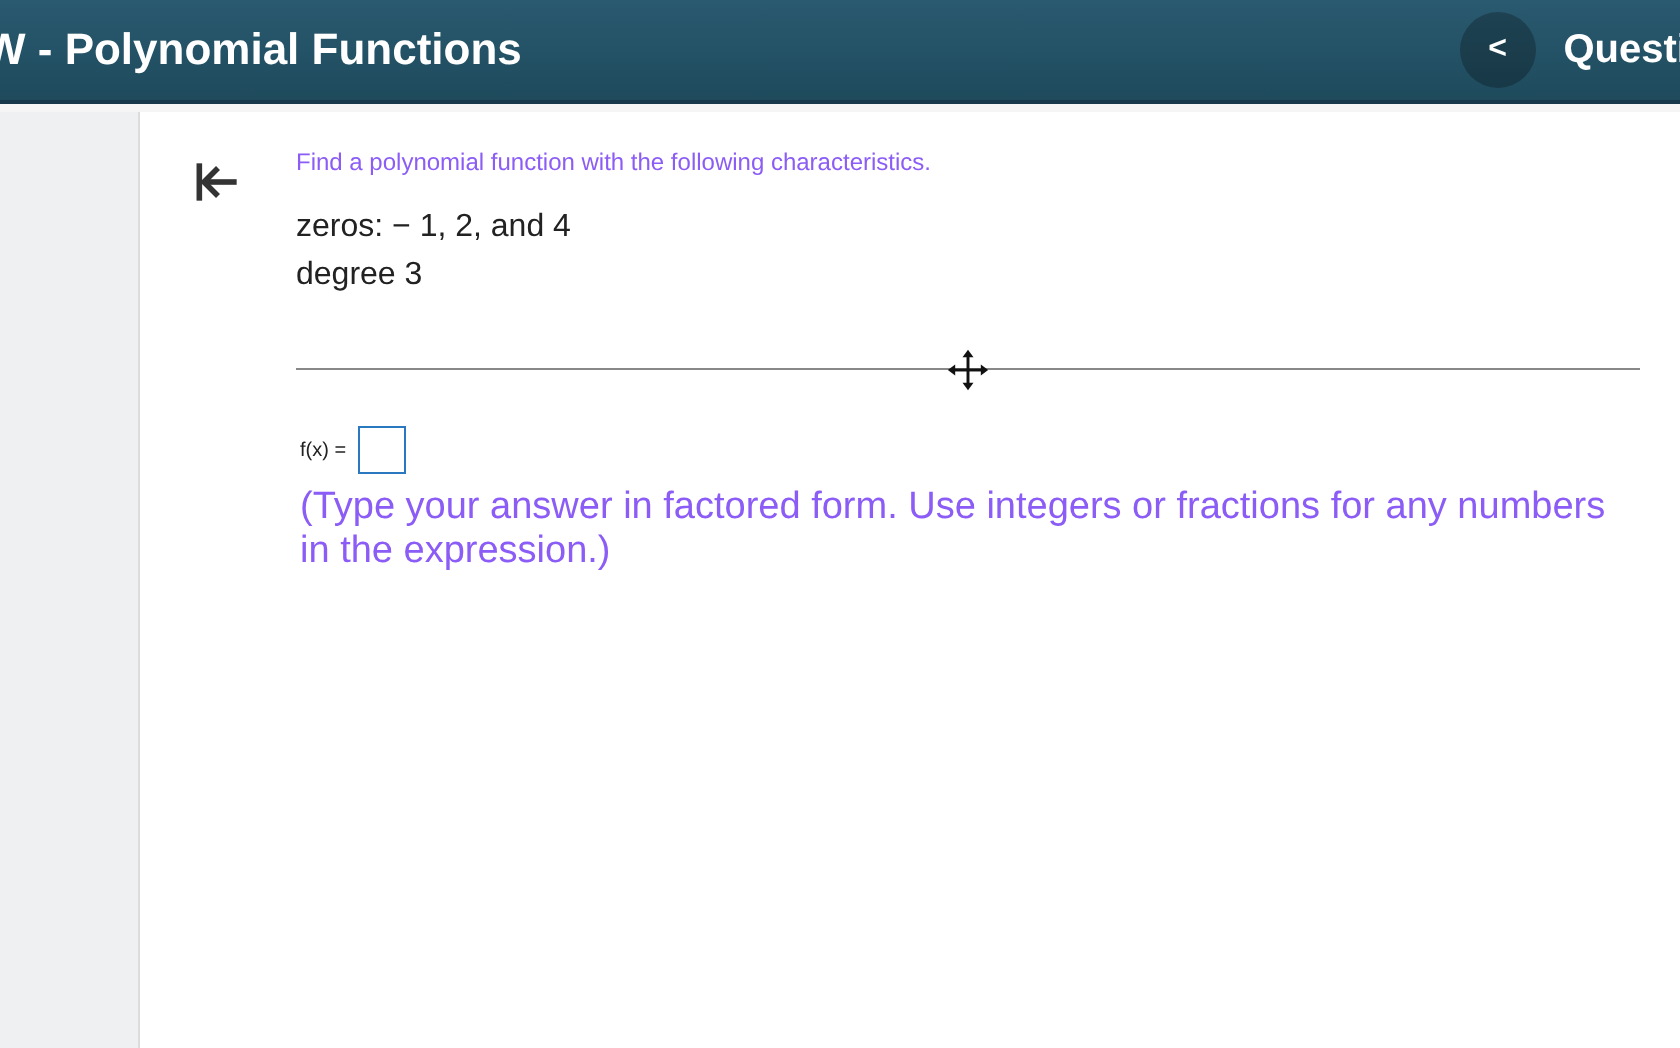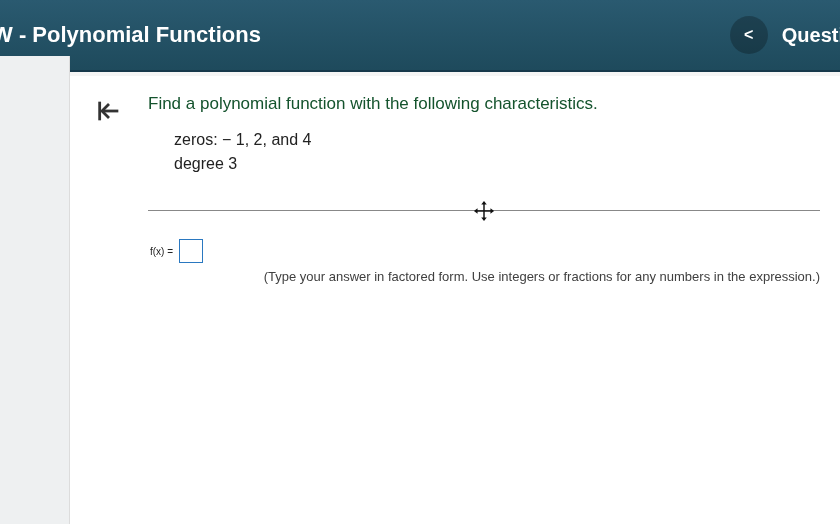--- a/index.html
+++ b/index.html
@@ -1,20 +1,20 @@
 <!DOCTYPE html>
 <html><head>
 <meta charset="utf-8">
 <style>
   * { box-sizing: border-box; margin: 0; padding: 0; }
   html, body { width: 840px; height: 524px; font-family: Arial, Helvetica, sans-serif; background: #f5f5f5; overflow: hidden; }
   .header {
     background: linear-gradient(to bottom, #2a5a70, #1e4a5c);
     color: #fff;
-    height: 72px;
+    height: 52px;
     display: flex;
     align-items: center;
     justify-content: space-between;
     padding: 0 0 0 0;
     border-bottom: 2px solid #16384a;
   }
   .header-title {
     font-size: 22px;
     font-weight: bold;
     padding-left: 0;
@@ -57,28 +57,27 @@
     display: flex; align-items: center; justify-content: center;
     color: #444;
     cursor: pointer;
   }
   .content {
     flex: 1;
     padding: 18px 20px 20px 0;
     background: #fff;
   }
   .prompt {
-    font-size: 17px;
-    color: #14532d;
+    font-size: 12px;
+    color: #8b5cf6;
     margin-bottom: 14px;
   }
   .specs {
     font-size: 16px;
     color: #222;
-    margin-left: 26px;
     line-height: 1.5;
   }
   .divider-wrap {
     position: relative;
     margin: 34px 0 28px 0;
   }
   .divider {
     border: none;
     border-top: 1px solid #888;
     height: 0;
@@ -98,25 +97,24 @@
     gap: 6px;
     margin-left: 2px;
   }
   .answer-box {
     display: inline-block;
     width: 24px; height: 24px;
     border: 1px solid #2a78c0;
     background: #fff;
   }
   .hint {
-    font-size: 13px;
-    color: #404040;
+    font-size: 19px;
+    color: #8b5cf6;
     margin-top: 6px;
     margin-left: 2px;
-    text-align: right;
   }
   .outer-left {
     position: absolute;
     left: 0; top: 56px; bottom: 0;
     width: 70px;
     background: #eef0f1;
     border-right: 1px solid #dcdcdc;
   }
 </style>
 </head>

